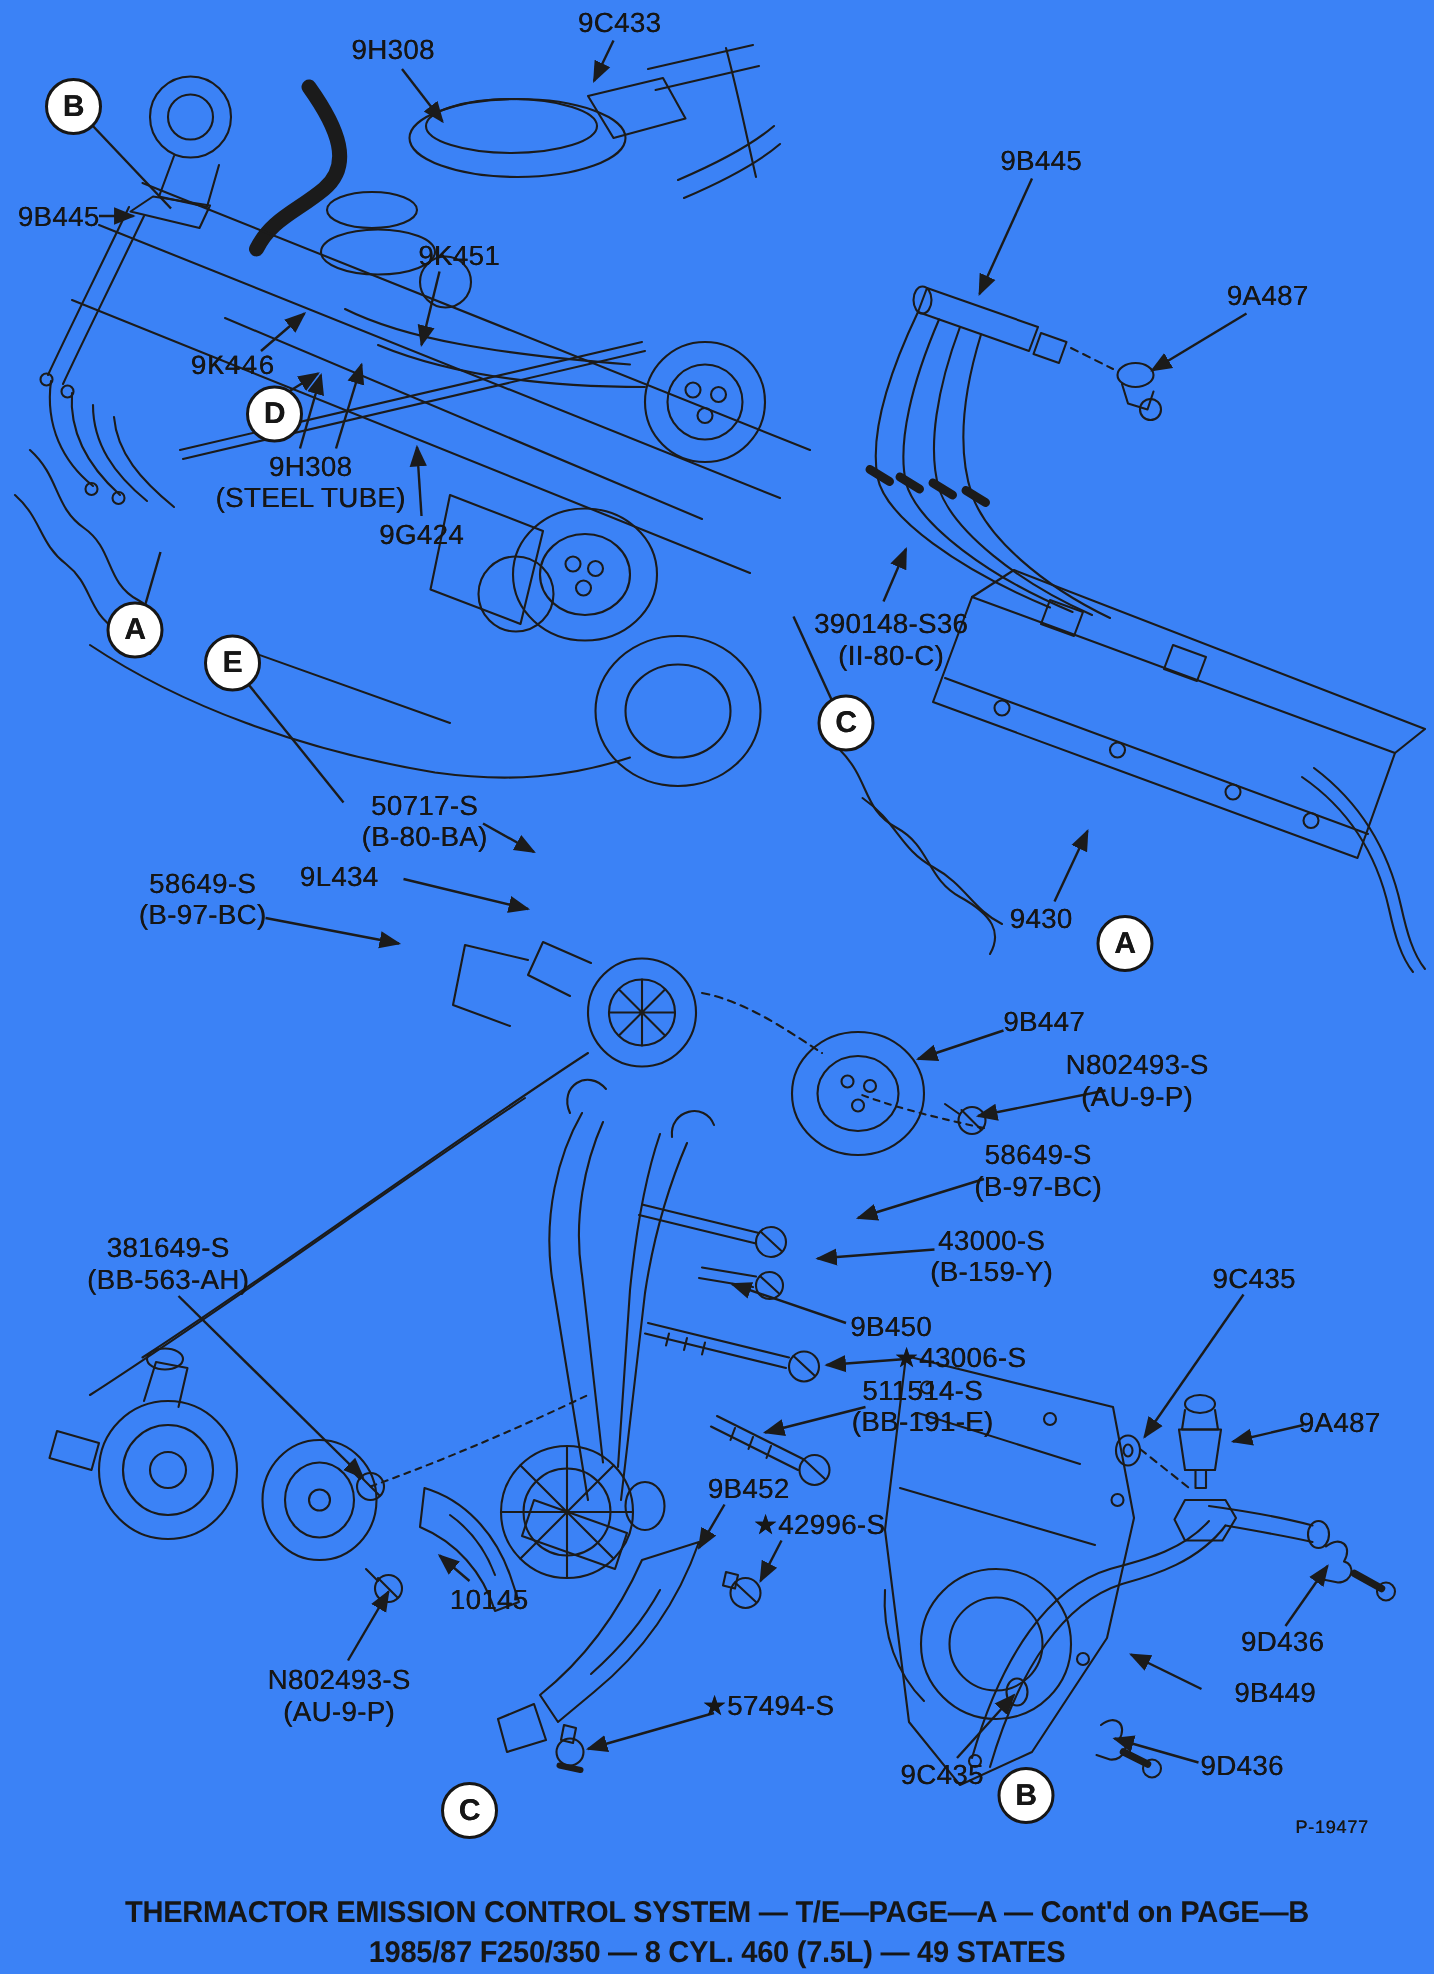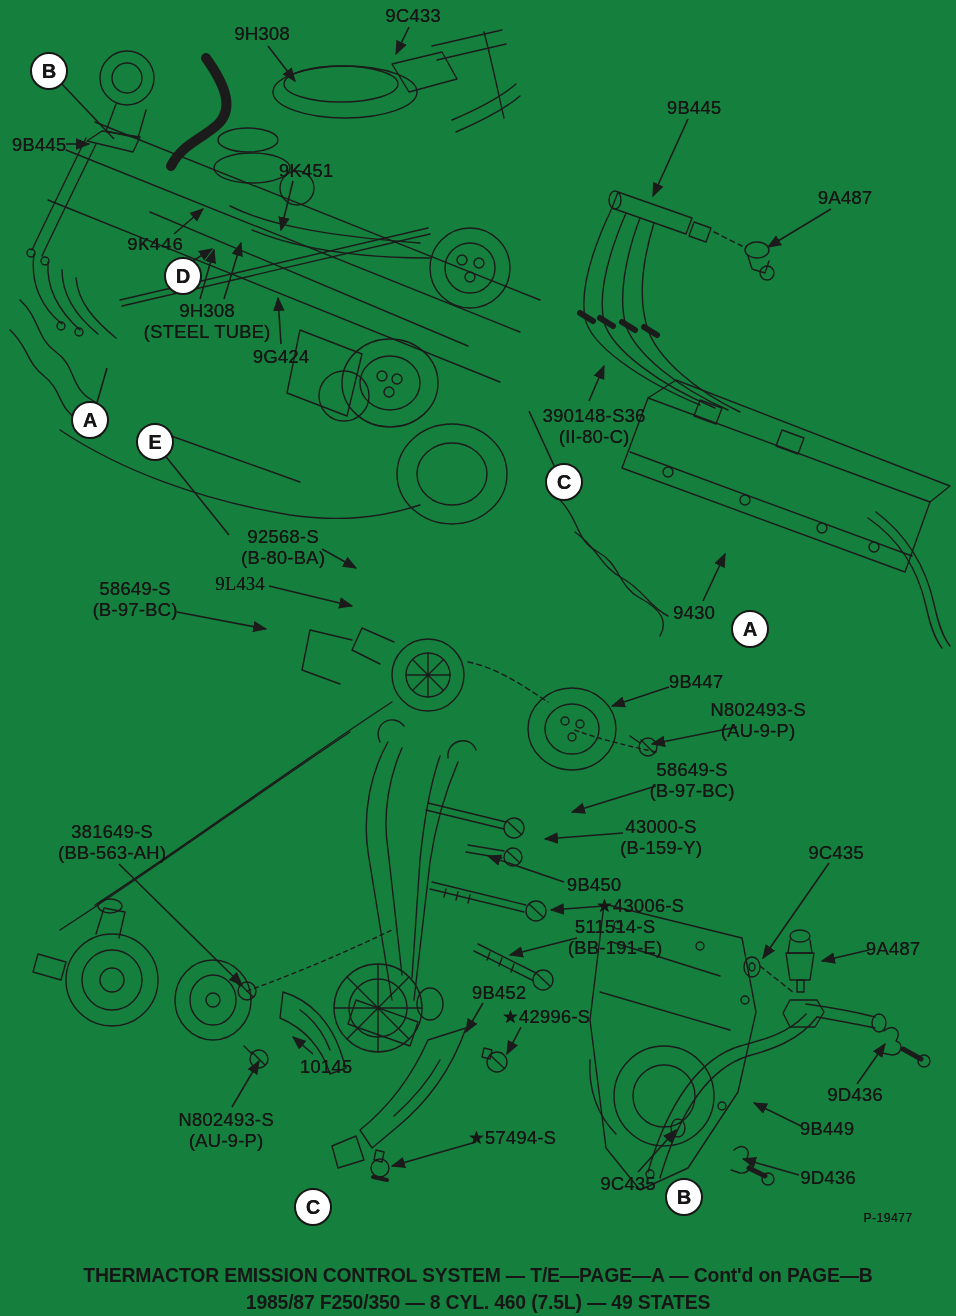--- a/index.html
+++ b/index.html
@@ -1,18 +1,18 @@
 <!DOCTYPE html>
 <html><head>
 <meta charset="utf-8">
 <style>
   html,body{margin:0;padding:0;background:#e8e8e8;}
   #page{
     position:relative;width:956px;height:1316px;margin:0 auto;
-    background:#15803d;overflow:hidden;
+    background:#3b82f6;overflow:hidden;
     font-family:"Liberation Sans","DejaVu Sans",sans-serif;
     color:#161616;
   }
   #art-layer,#leader-layer{position:absolute;left:0;top:0;width:956px;height:1316px;}
   #leader-layer{pointer-events:none;}
   .callout{
     position:absolute;transform:translate(-50%,-50%);
     font-size:18.5px;line-height:21px;letter-spacing:.2px;white-space:nowrap;
     text-align:center;color:#161616;
     text-shadow:.25px 0 0 #161616;
@@ -304,28 +304,28 @@
         <span class="ln">9K446</span>
       </div>
       <div class="callout" style="left: 207px; top: 320.5px;">
         <span class="ln">9H308</span>
         <span class="ln">(STEEL TUBE)</span>
       </div>
       <div class="callout" style="left: 281px; top: 356px;">
         <span class="ln">9G424</span>
       </div>
       <div class="callout" style="left: 283px; top: 546.5px;">
-        <span class="ln">92568-S</span>
+        <span class="ln">50717-S</span>
         <span class="ln">(B-80-BA)</span>
       </div>
       <div class="callout" style="left: 135px; top: 598.5px;">
         <span class="ln">58649-S</span>
         <span class="ln">(B-97-BC)</span>
       </div>
-      <div class="callout" style="left: 240px; top: 584px; font-family: Liberation Serif, serif;">
+      <div class="callout" style="left: 226px; top: 584px;">
         <span class="ln">9L434</span>
       </div>
       <div class="callout" style="left: 694px; top: 107px;">
         <span class="ln">9B445</span>
       </div>
       <div class="callout" style="left: 845px; top: 197px;">
         <span class="ln">9A487</span>
       </div>
       <div class="callout" style="left: 594px; top: 425.5px;">
         <span class="ln">390148-S36</span>
@@ -361,21 +361,21 @@
       </div>
       <div class="callout" style="left: 836px; top: 852px;">
         <span class="ln">9C435</span>
       </div>
       <div class="callout" style="left: 893px; top: 948px;">
         <span class="ln">9A487</span>
       </div>
       <div class="callout" style="left: 855px; top: 1094px;">
         <span class="ln">9D436</span>
       </div>
-      <div class="callout" style="left: 827px; top: 1128px;">
+      <div class="callout" style="left: 850px; top: 1128px;">
         <span class="ln">9B449</span>
       </div>
       <div class="callout" style="left: 828px; top: 1177px;">
         <span class="ln">9D436</span>
       </div>
       <div class="callout" style="left: 628px; top: 1183px;">
         <span class="ln">9C435</span>
       </div>
       <div class="callout" style="left: 112px; top: 841.5px;">
         <span class="ln">381649-S</span>

